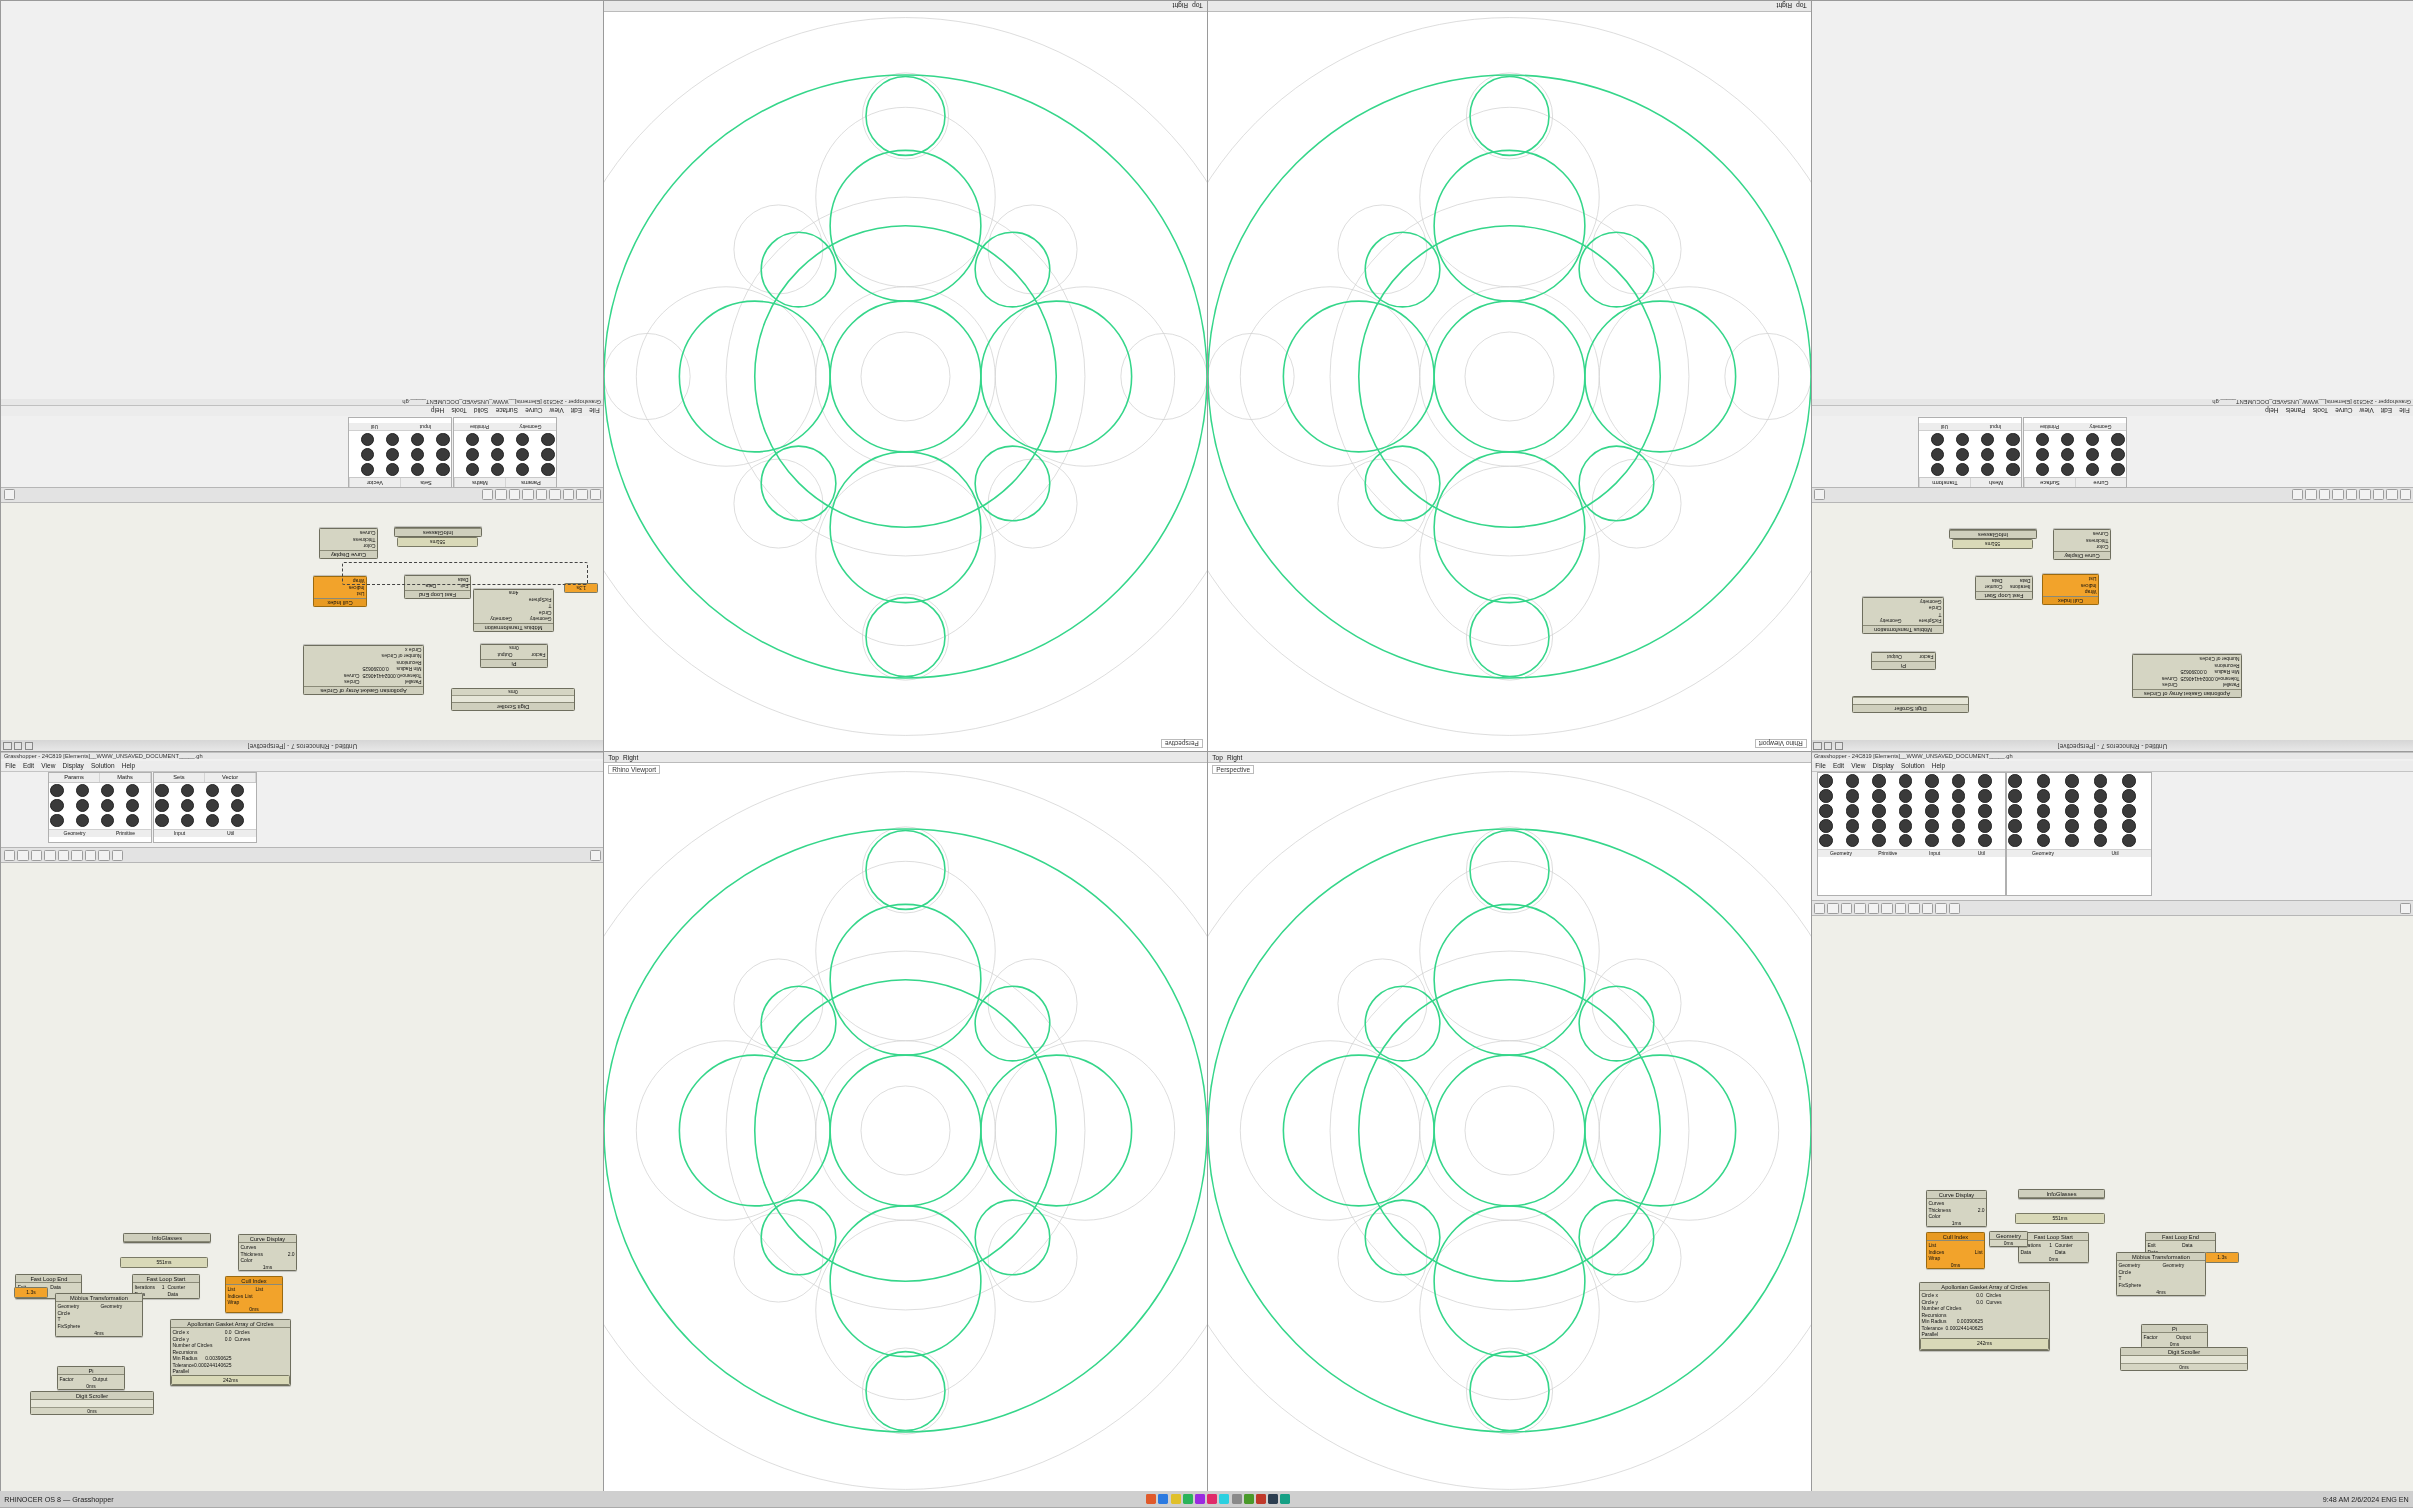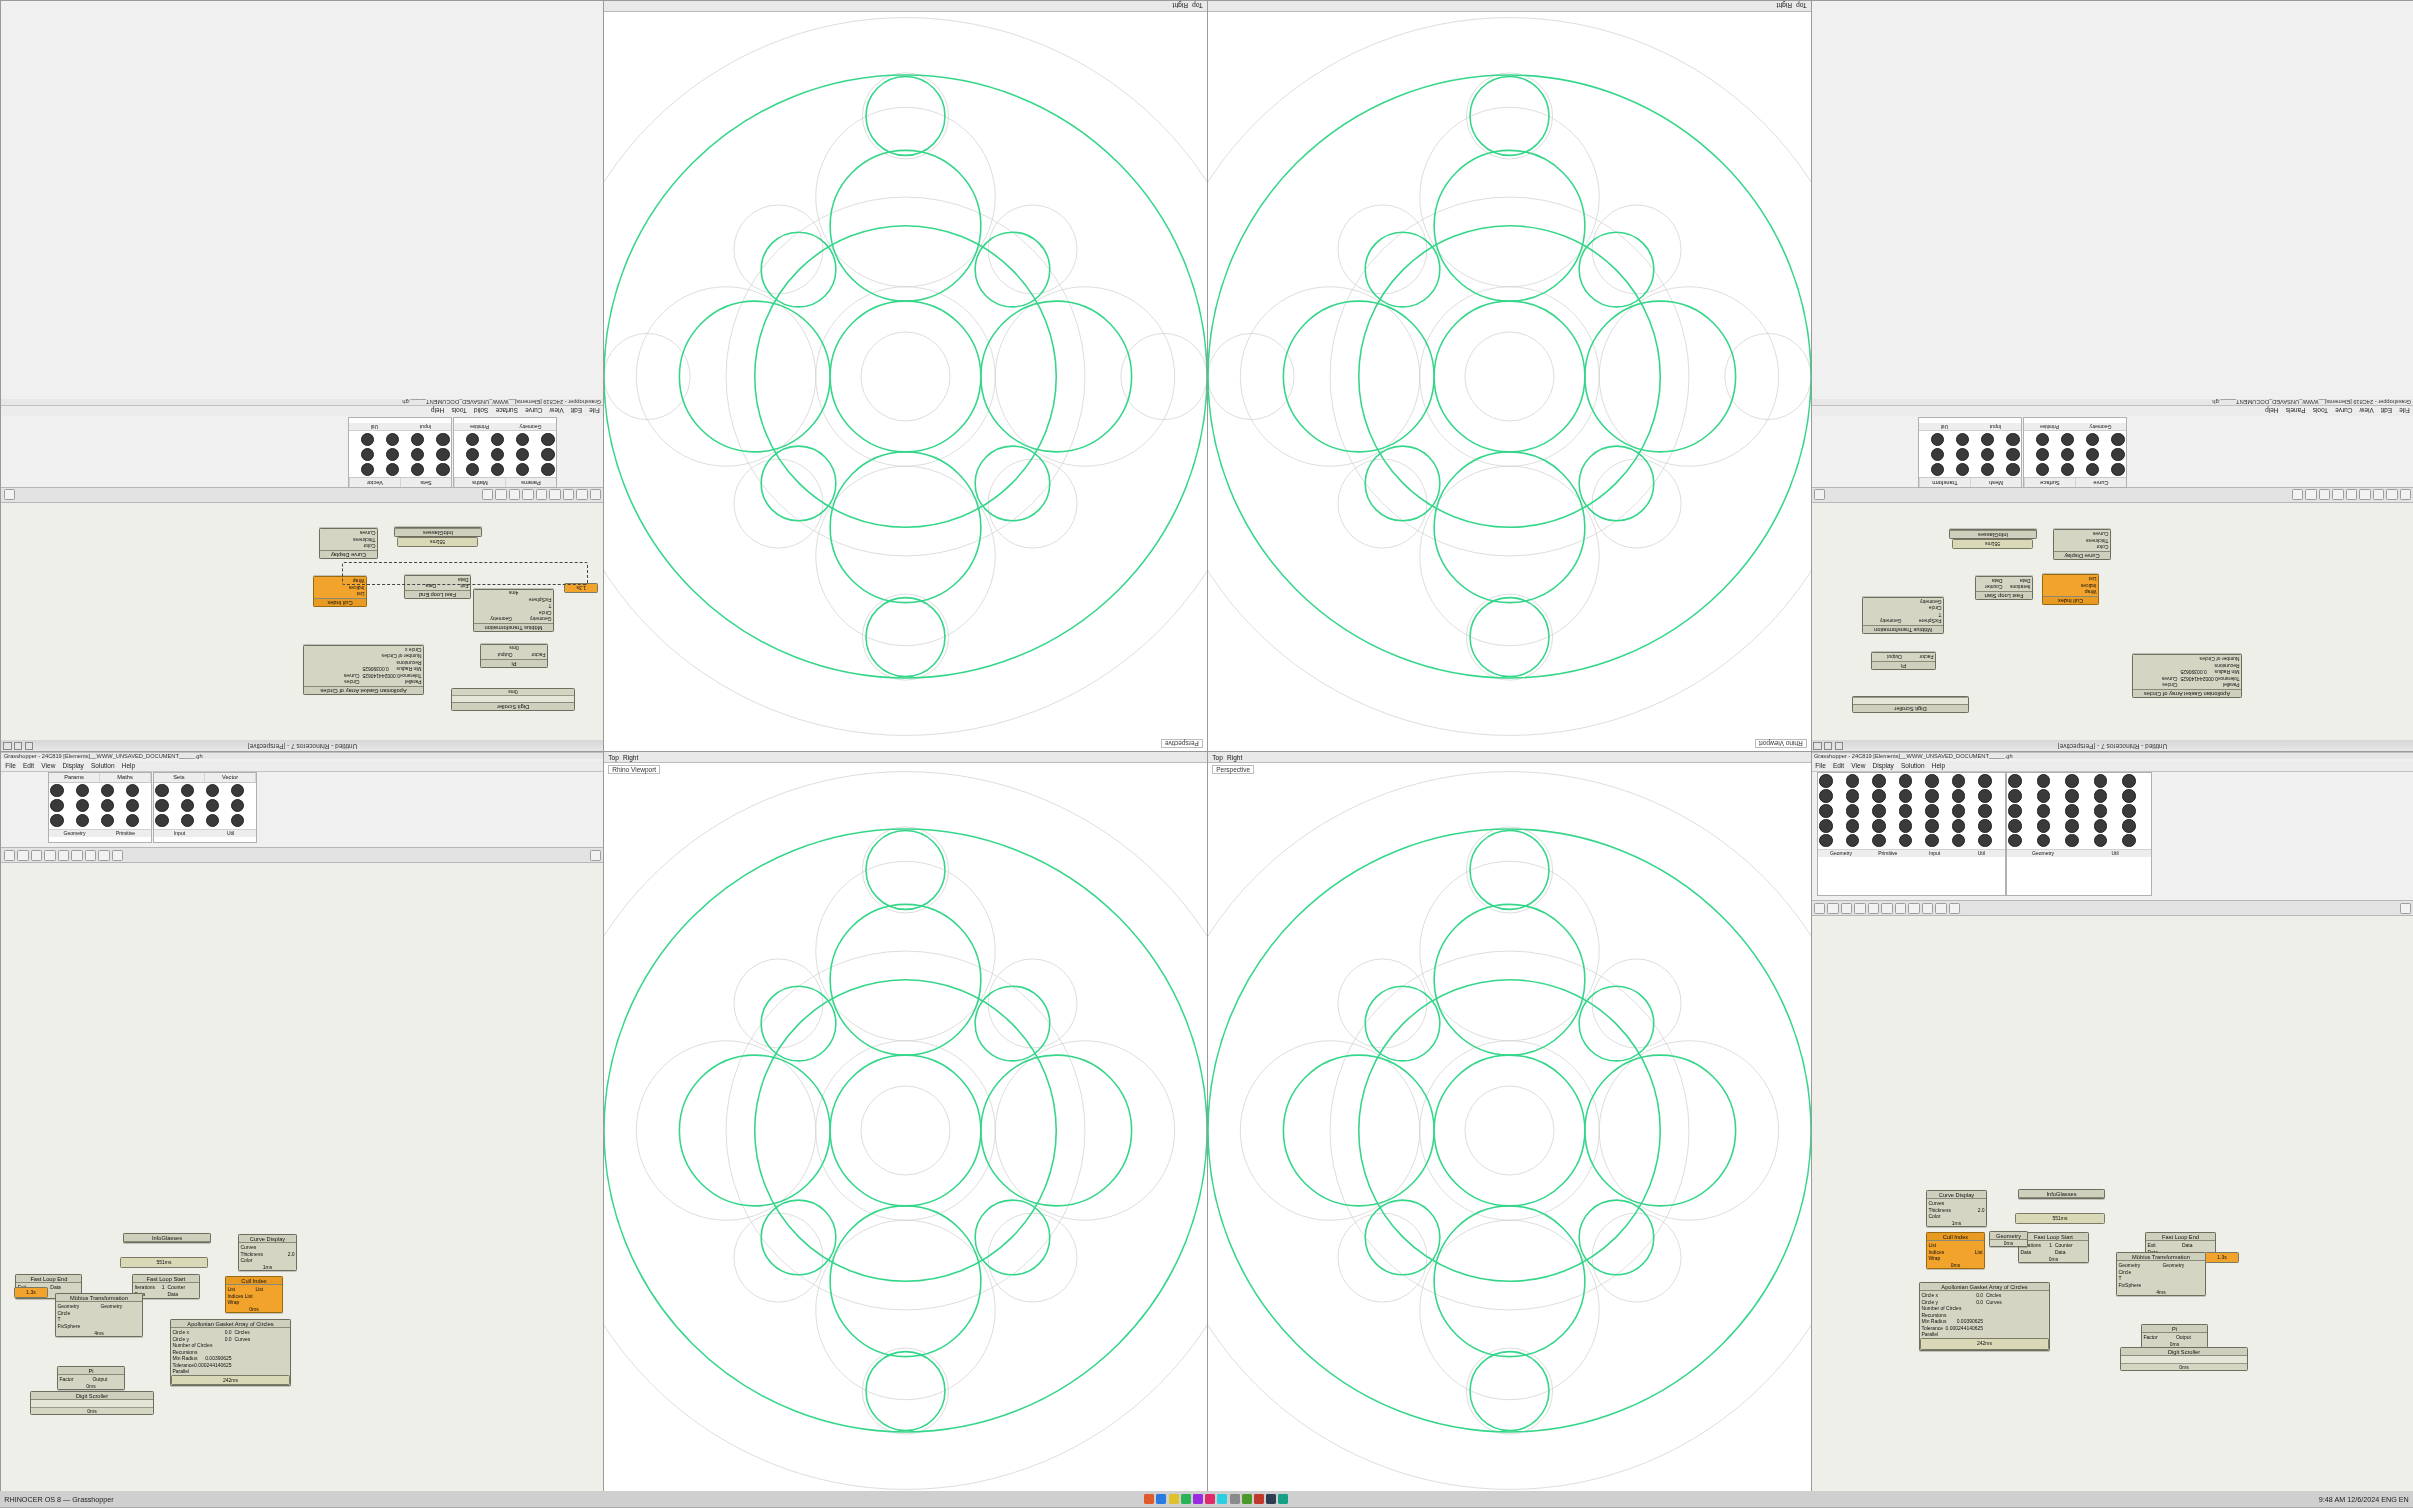--- a/index.html
+++ b/index.html
@@ -1306,17 +1306,17 @@
         <i style="background:#9a2be0"></i>
         <i style="background:#e02b6a"></i>
       <i style="background:#2bd0e0"></i>
         <i style="background:#8a8a8a"></i>
         <i style="background:#4a9a2b"></i>
       <i style="background:#c0392b"></i>
         <i style="background:#2c3e50"></i>
         <i style="background:#16a085"></i>
     </div>
     <div style="flex:1"></div>
-    <div class="seg">9:48 AM  12/6/2024  ENG  EN</div>
+    <div class="seg">9:48 AM  2/6/2024  ENG  EN</div>
   </div>
 
 </div>
 
 
 </body></html>

